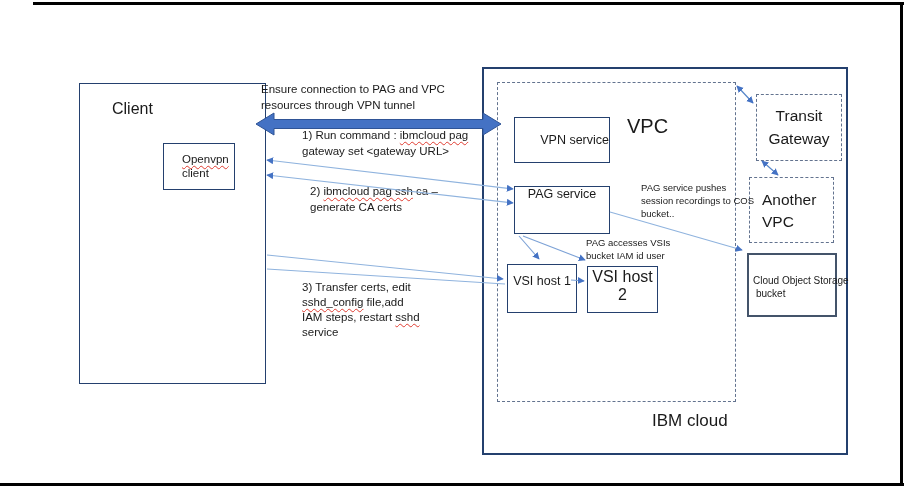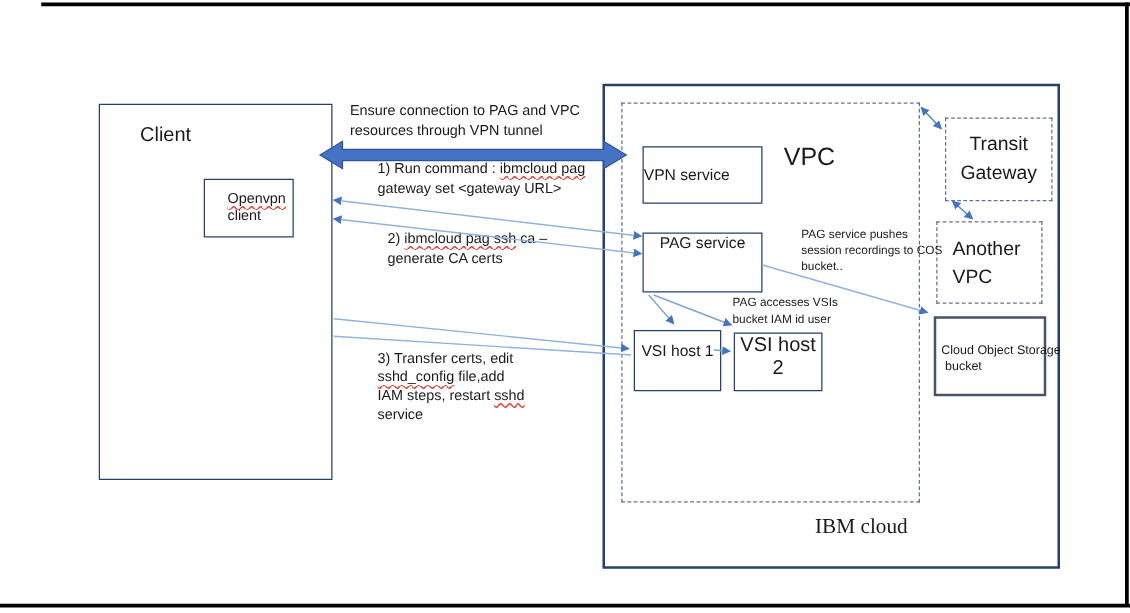--- a/index.html
+++ b/index.html
@@ -12,34 +12,34 @@
   .frame-top{left:33px;top:2px;width:871px;height:0;border-top:3px solid #000;}
   .frame-right{left:900px;top:2px;width:0;height:483px;border-left:3px solid #000;}
   .frame-bottom{left:0;top:483px;width:904px;height:0;border-top:3px solid #000;}
   
   .solid-box{border:1.5px solid #24406e;background:transparent;box-sizing:border-box;}
   .dashed-box{border:1.5px dashed #63738f;background:transparent;box-sizing:border-box;}
   .client-box{left:79px;top:83px;width:187px;height:301px;}
   .openvpn-box{left:163px;top:143px;width:72px;height:47px;font-size:11.5px;line-height:14px;padding:8px 0 0 18px;}
   .ibm-box{left:482px;top:67px;width:366px;height:388px;border-width:2px;}
   .vpc-box{left:497px;top:82px;width:239px;height:320px;}
-  .vpn-box{left:514px;top:117px;width:96px;height:46px;display:flex;align-items:center;justify-content:flex-start;font-size:12.5px;}
+  .vpn-box{left:514px;top:117px;width:96px;height:46px;display:flex;align-items:center;justify-content:flex-end;font-size:12.5px;}
   .pag-box{left:514px;top:186px;width:96px;height:48px;display:flex;align-items:flex-start;justify-content:center;font-size:12.5px;}
   .vsi1-box{left:507px;top:264px;width:70px;height:49px;text-align:center;padding-top:9px;box-sizing:border-box;font-size:12.5px;}
   .vsi2-box{left:587px;top:266px;width:71px;height:47px;text-align:center;padding-top:1px;box-sizing:border-box;font-size:16px;}
   .tg-box{left:756px;top:94px;width:86px;height:67px;display:flex;align-items:center;justify-content:center;text-align:center;font-size:15.5px;line-height:1.45;}
   .avpc-box{left:749px;top:177px;width:85px;height:66px;font-size:15.5px;line-height:1.45;padding:11px 0 0 12px;box-sizing:border-box;}
   .cos-box{left:747px;top:253px;width:90px;height:64px;border:2px solid #44546a;box-sizing:border-box;padding:20px 0 0 4px;font-size:10px;line-height:12.5px;white-space:nowrap;}
   
   .title{left:50px;top:26px;font-size:24px;letter-spacing:0.2px;}
   .client-label{left:112px;top:100px;font-size:16px;}
   .vpc-label{left:627px;top:115px;font-size:20px;}
-  .ibm-label{left:652px;top:411px;font-size:17px;font-family:Liberation Serif, serif;}
+  .ibm-label{left:652px;top:411px;font-size:17px;}
   .note{font-size:11.5px;line-height:15.5px;}
-  .tunnel-note{left:280px;top:82px;}
+  .tunnel-note{left:261px;top:82px;}
   .step1-note{left:302px;top:128px;}
   .step2-note{left:310px;top:184px;}
   .step3-note{left:302px;top:280px;line-height:15px;}
   .small-note{font-size:9.5px;line-height:13px;white-space:nowrap;}
   .pushes-note{left:641px;top:181px;}
   .accesses-note{left:586px;top:236px;}
   .sq{text-decoration:underline;text-decoration-style:wavy;text-decoration-color:#e03c31;text-decoration-thickness:1px;text-underline-offset:2px;}
   svg.connectors{position:absolute;left:0;top:0;pointer-events:none;}
 </style>
 </head>

